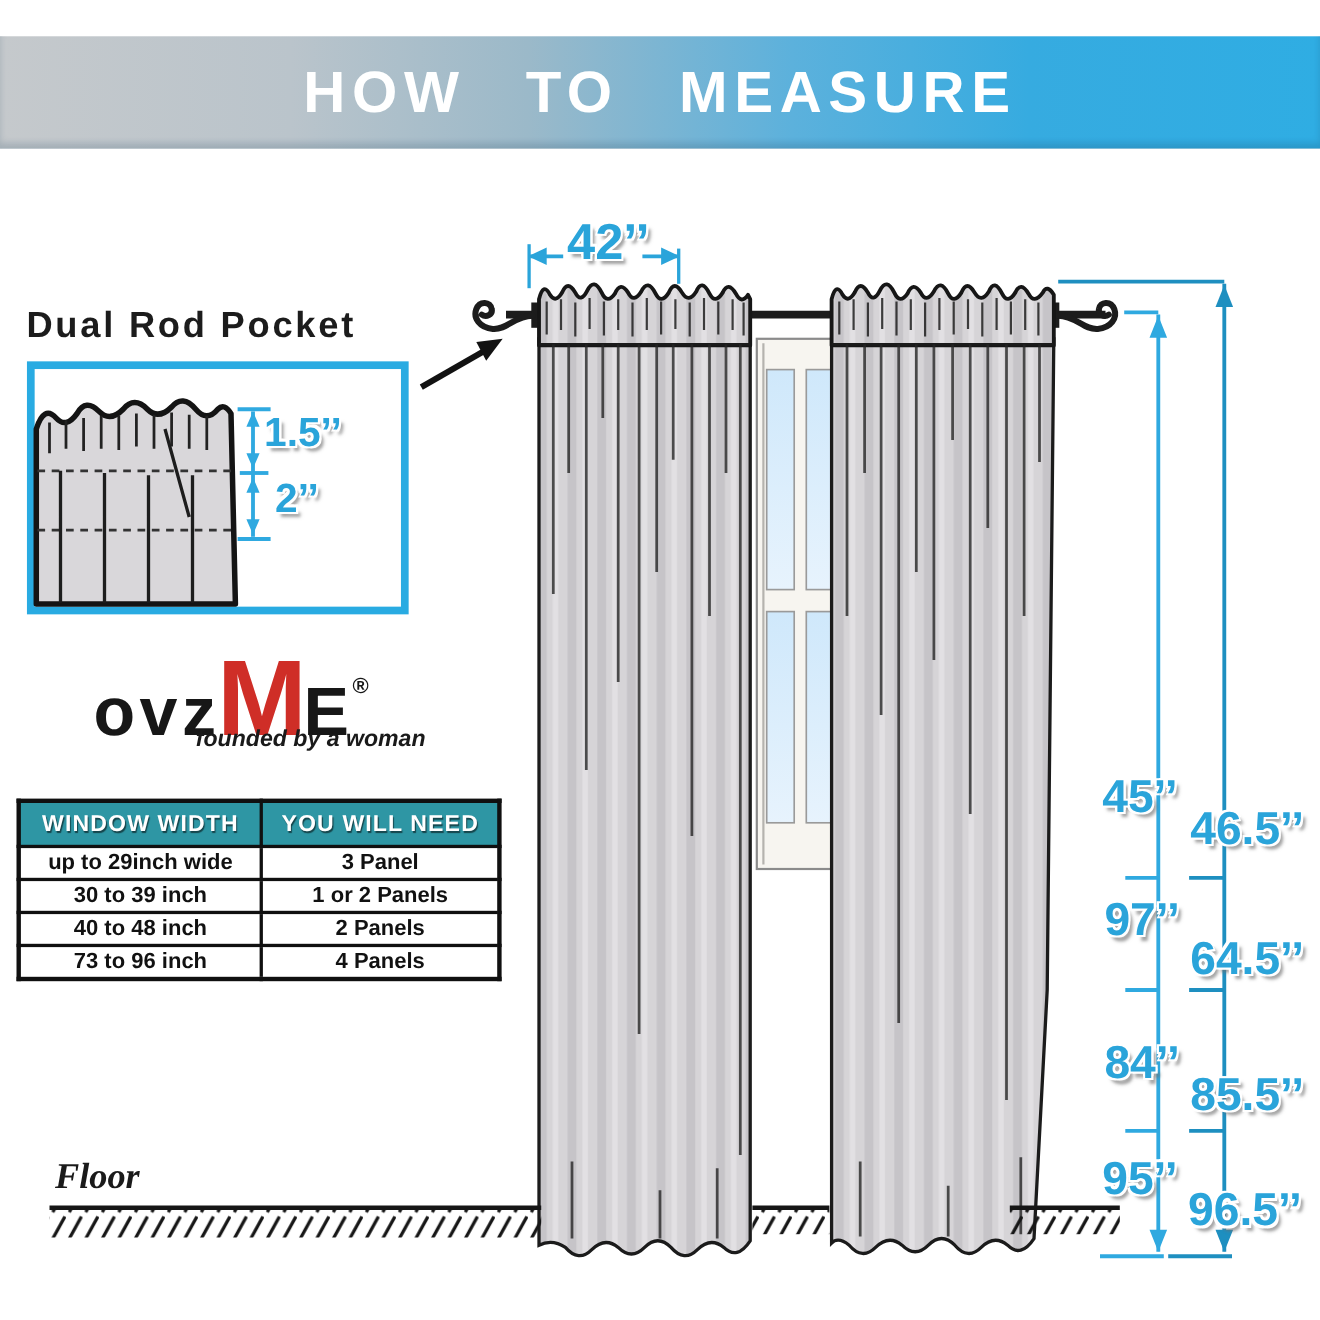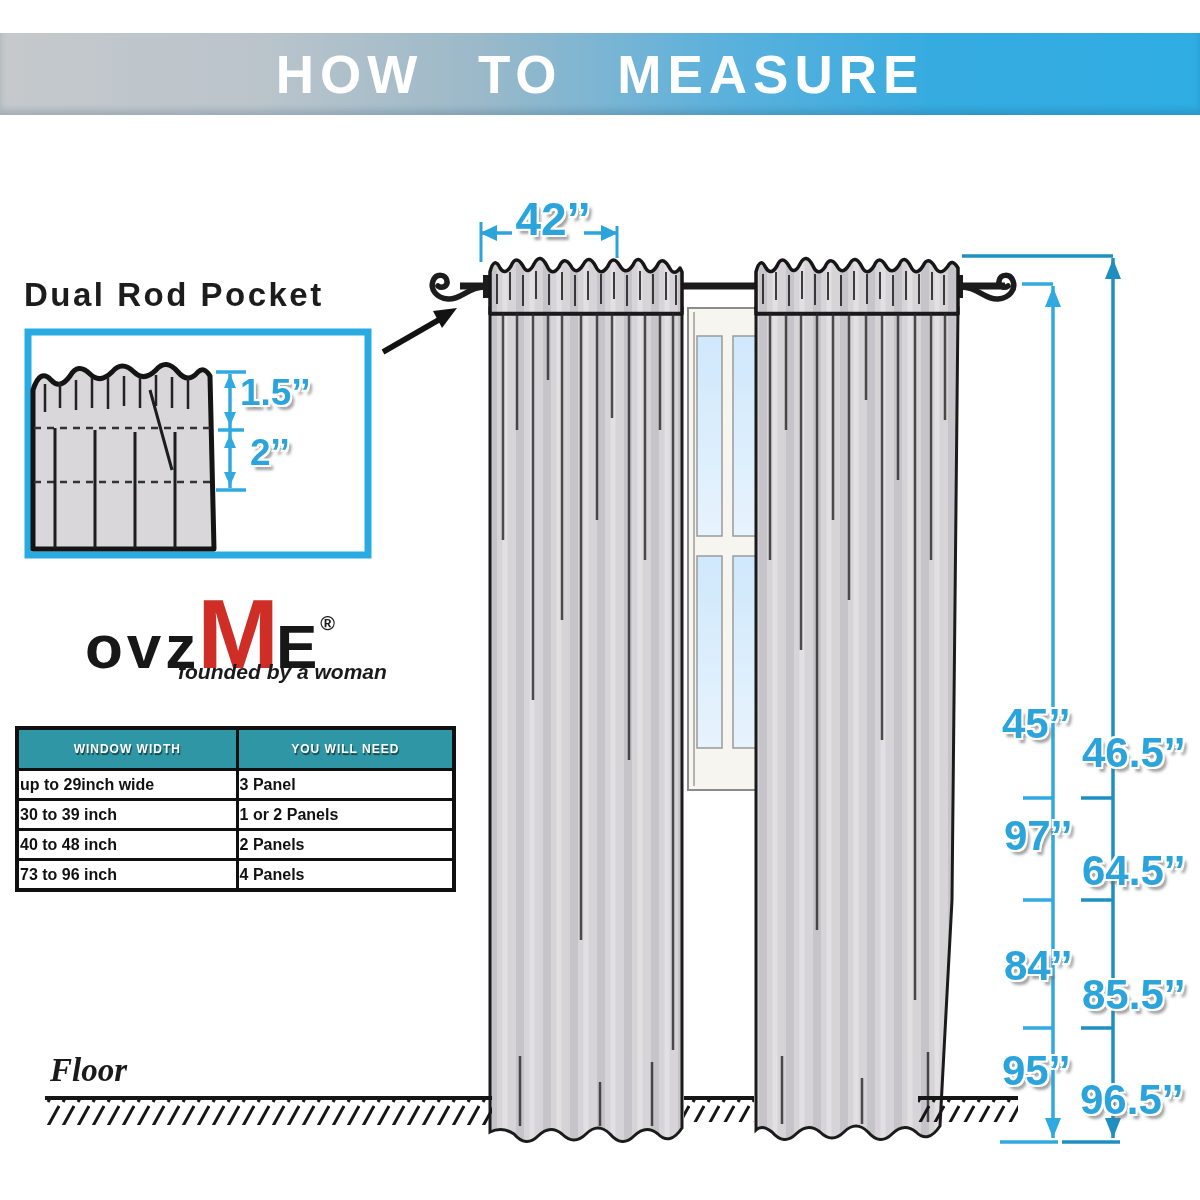--- a/index.html
+++ b/index.html
@@ -1,19 +1,19 @@
 <!DOCTYPE html>
 <html><head>
 <meta charset="utf-8">
 <style>
   html,body{margin:0;padding:0;background:#ffffff;}
   .page{position:relative;width:1200px;height:1200px;background:#ffffff;overflow:hidden;
         font-family:"Liberation Sans", sans-serif;}
   
-  .header-bar{position:absolute;left:0;top:33px;width:1200px;height:82px;
+  .header-bar{position:absolute;left:0;top:33px;width:1200px;height:102px;
     background:linear-gradient(90deg,#c5c9cc 0%,#bac4cb 22%,#9bb9c9 40%,#5cb1dc 60%,#36abe0 78%,#2fade3 100%);
     box-shadow:inset 0 -5px 6px rgba(20,60,90,0.18);
     display:flex;align-items:center;justify-content:center;}
   .header-title{color:#ffffff;font-size:53px;font-weight:800;letter-spacing:6px;word-spacing:34px;}
   
   .art{position:absolute;left:0;top:0;width:1200px;height:1200px;}
   
   .ovl{position:absolute;white-space:nowrap;}
   .inset-title{left:24px;top:276px;font-size:33px;font-weight:800;letter-spacing:2.5px;color:#1c1c1c;}
   .blue-dim{color:#2aa4da;font-weight:800;
@@ -27,23 +27,23 @@
   
   .logo{position:absolute;left:85px;top:578px;display:flex;align-items:baseline;color:#171717;}
   .logo .p1{font-size:62px;font-weight:800;letter-spacing:4px;}
   .logo .p2{font-size:98px;font-weight:800;color:#cf2e27;margin:0 -3px;}
   .logo .p3{font-size:62px;font-weight:800;}
   .logo .reg{font-size:20px;font-weight:700;position:relative;top:-38px;left:3px;}
   .tagline{position:absolute;left:178px;top:660px;font-size:21px;font-weight:700;font-style:italic;color:#1a1a1a;}
   
   .size-table{position:absolute;left:15px;top:726px;border-collapse:collapse;width:441px;
     border:4px solid #101010;background:#fff;}
-  .size-table th{background:#2e96a4;color:#ffffff;font-size:12px;font-weight:800;letter-spacing:1px;
+  .size-table th{background:#2e96a4;color:#ffffff;font-size:21px;font-weight:800;letter-spacing:1px;
     border:3px solid #101010;height:36px;text-shadow:1px 2px 1px rgba(0,0,0,0.55);}
-  .size-table td{font-size:16px;font-weight:700;color:#111;text-align:left;border:3px solid #101010;height:25px;}
+  .size-table td{font-size:20px;font-weight:700;color:#111;text-align:center;border:3px solid #101010;height:25px;}
   .col-w{width:222px;}.col-n{width:219px;}
 </style>
 </head>
 <body>
 
 <div class="page">
 
   <div class="header-bar">
     <span class="header-title">HOW TO MEASURE</span>
   </div>

